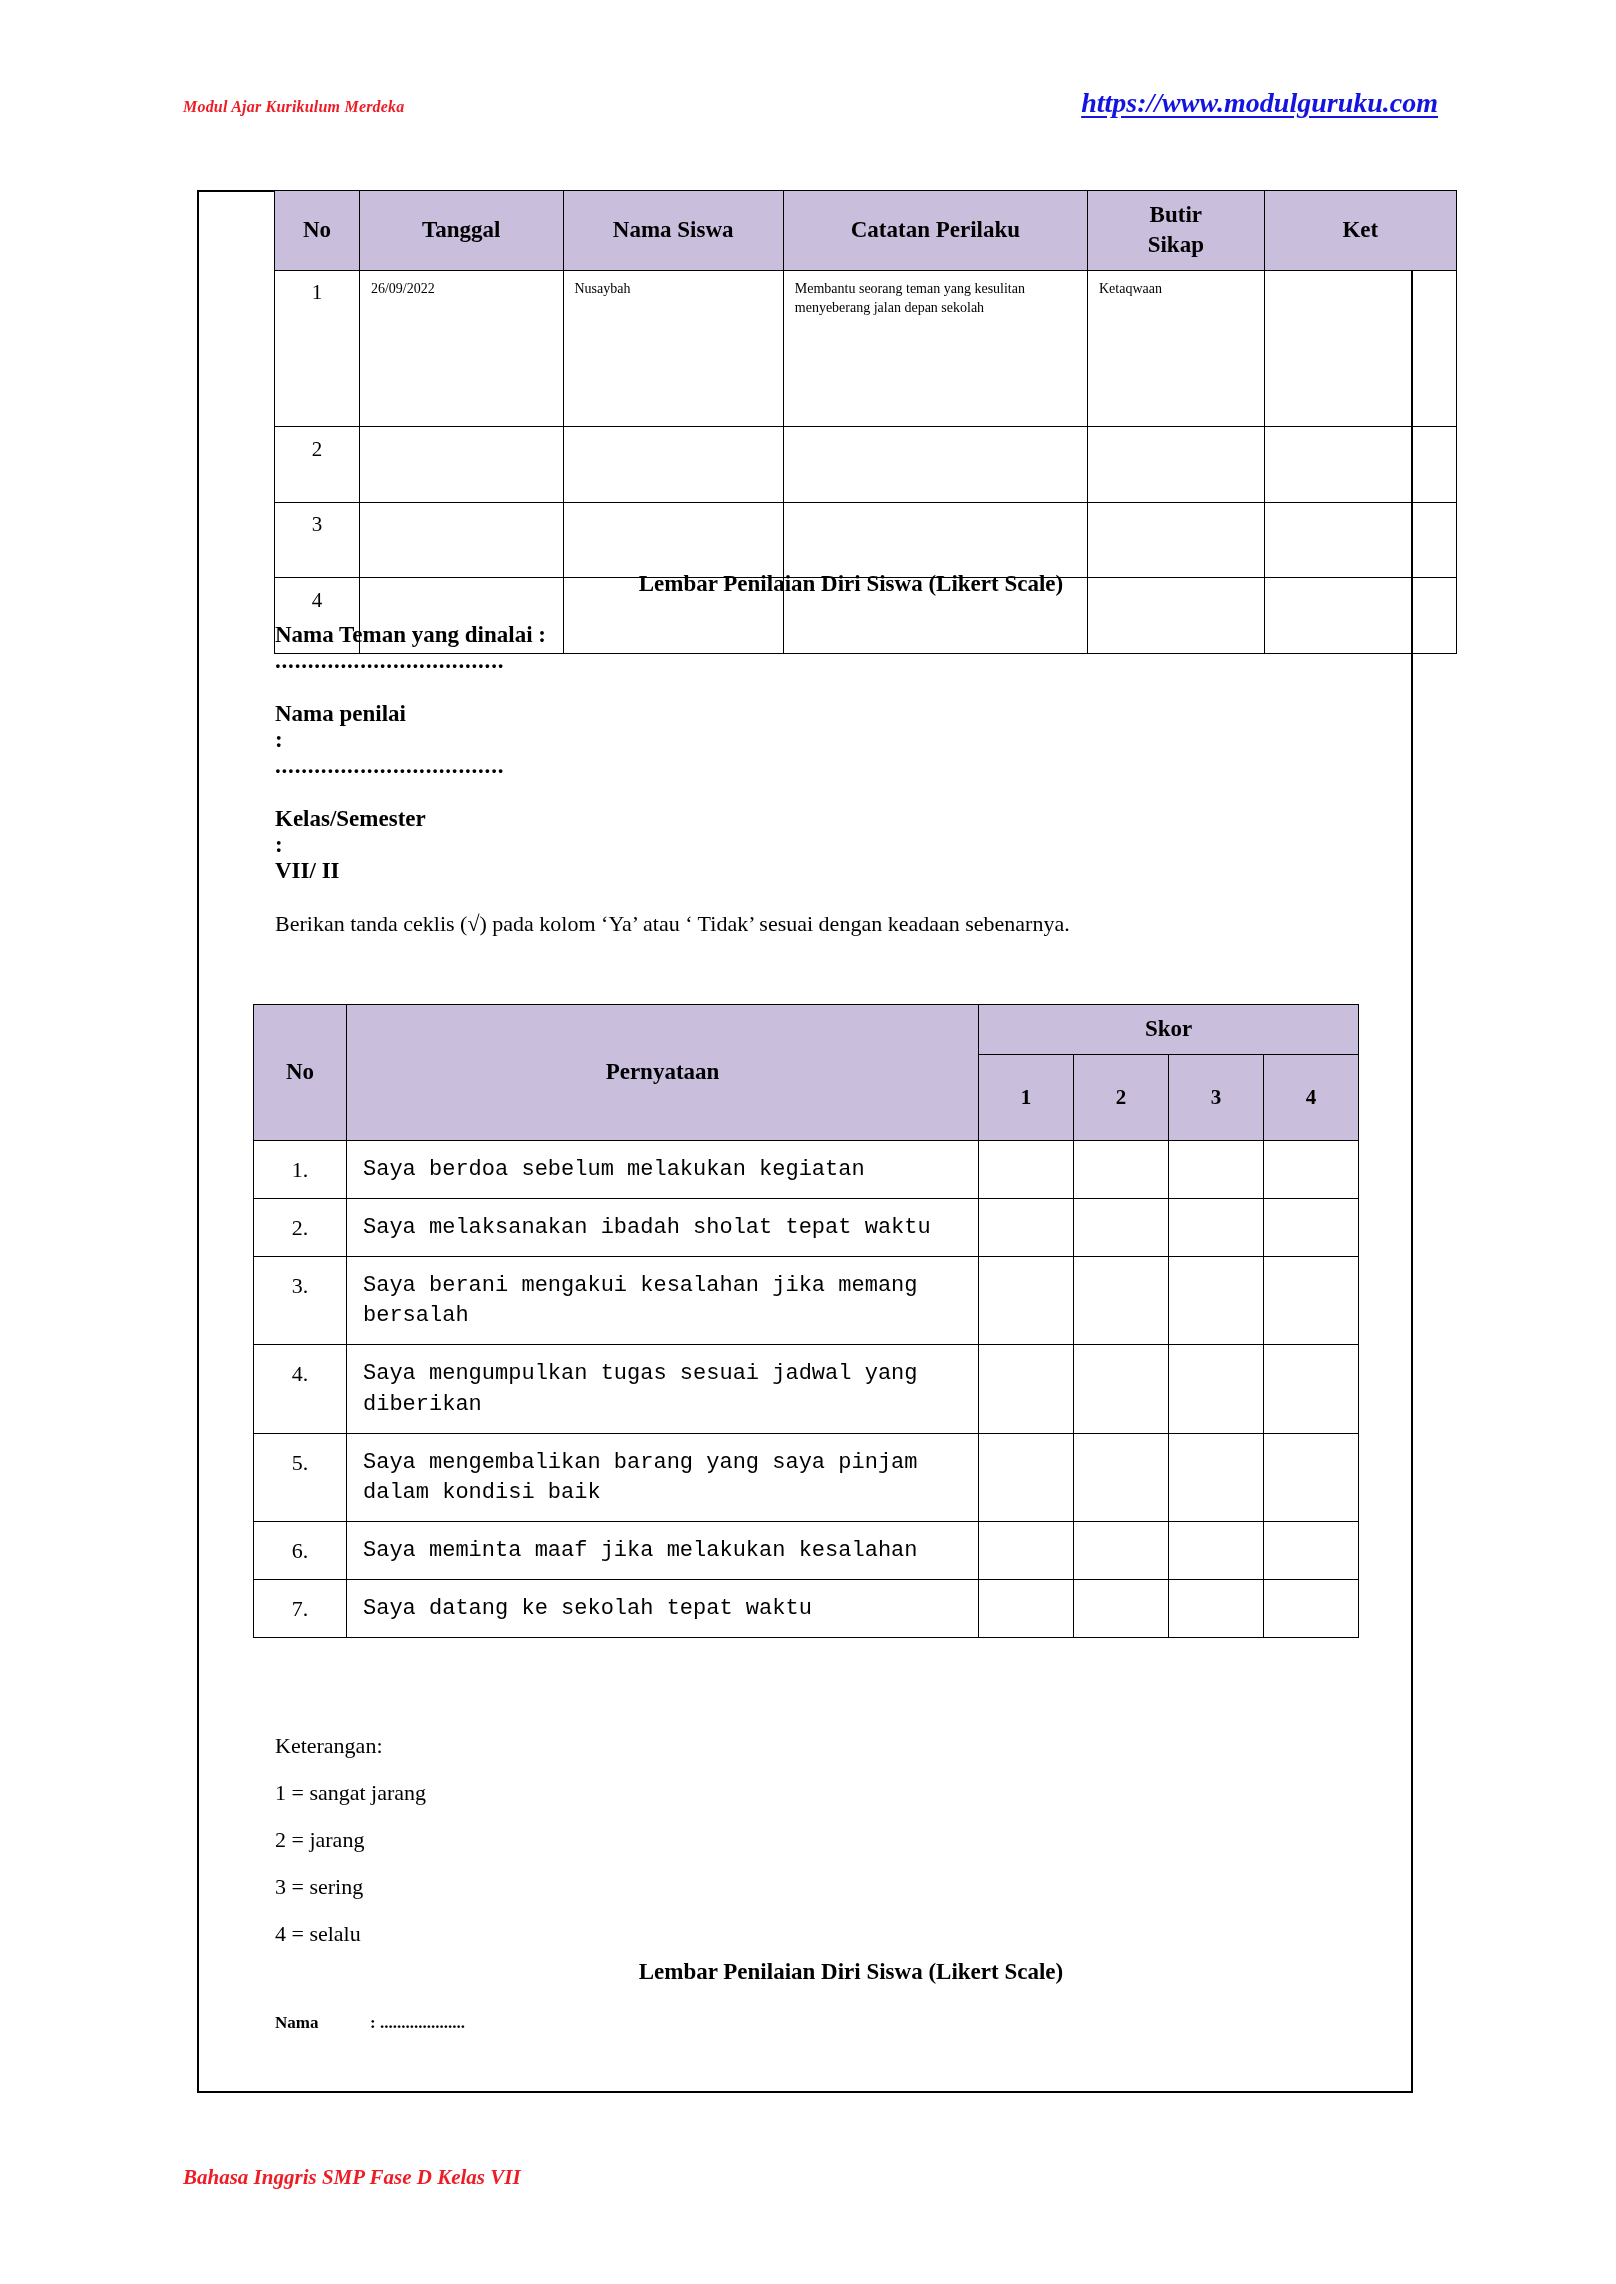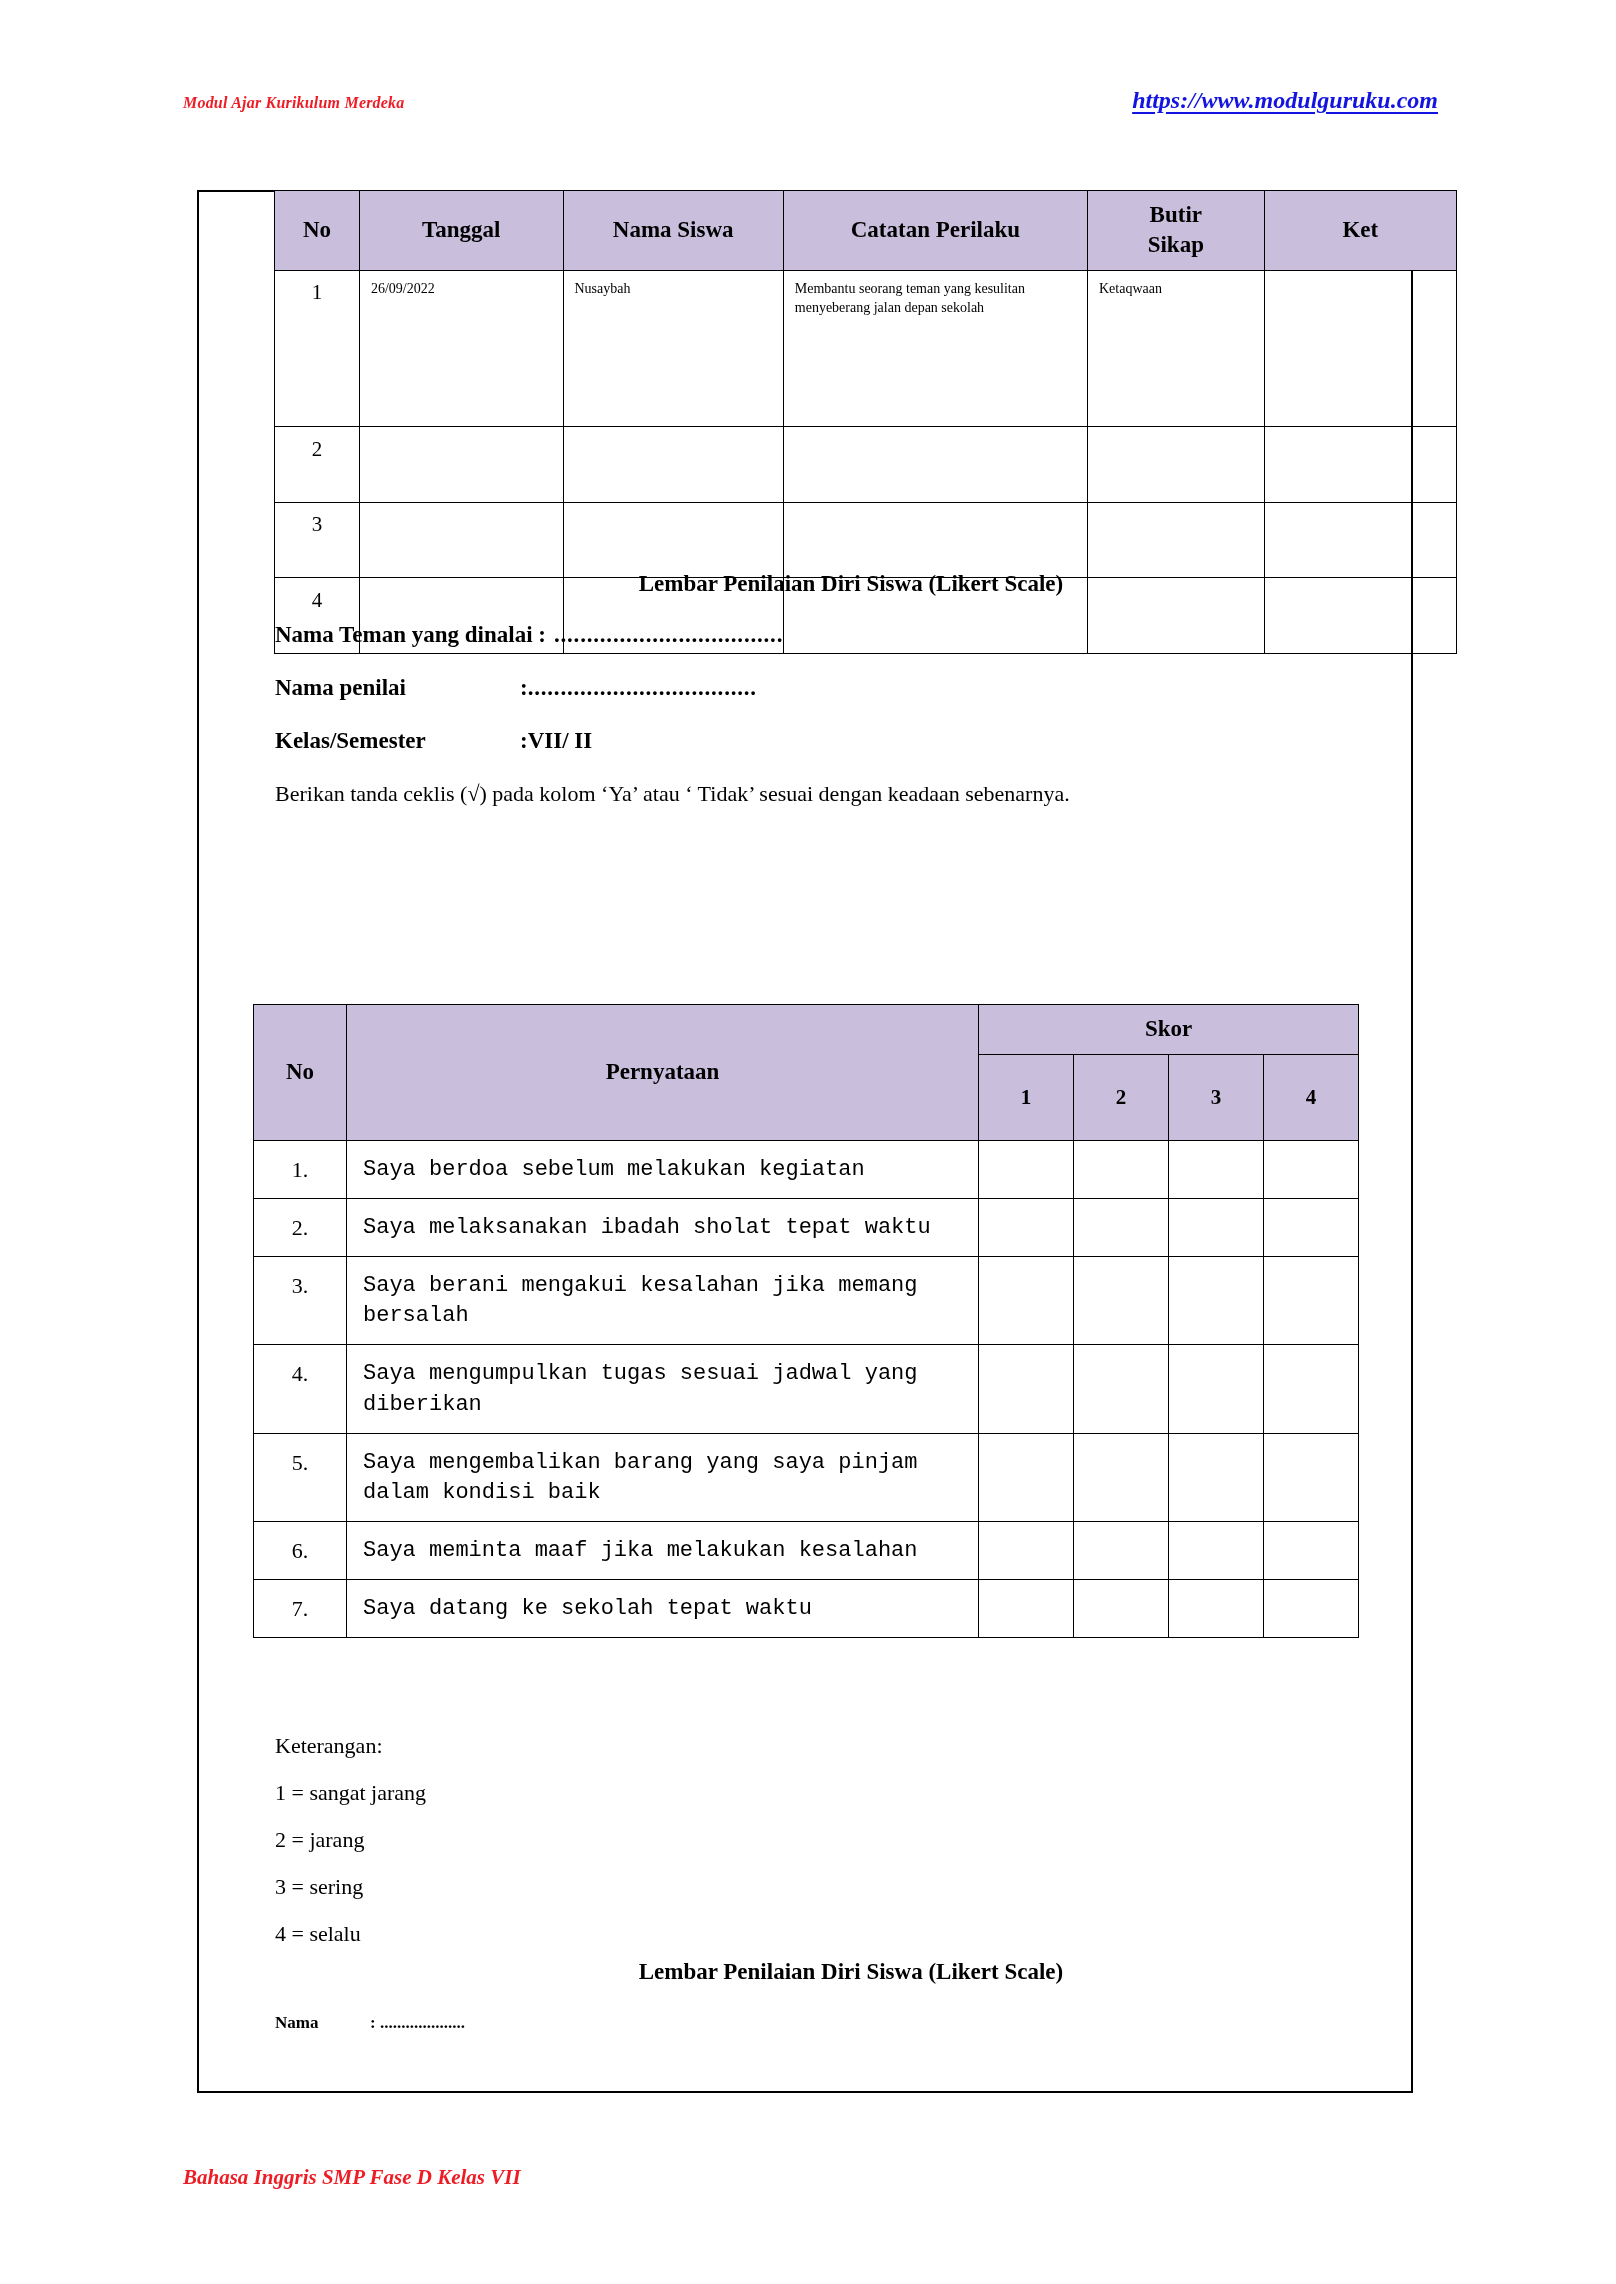--- a/index.html
+++ b/index.html
@@ -28,21 +28,21 @@
   }
   .hdr-left {
     font-size: 16px;
     font-weight: bold;
     font-style: italic;
     color: #ee1c25;
     letter-spacing: 0.2px;
     white-space: nowrap;
   }
   .hdr-right {
-    font-size: 24px;
+    font-size: 28px;
     font-weight: bold;
     font-style: italic;
     color: #1414e0;
     text-decoration: underline;
     text-underline-offset: 4px;
     white-space: nowrap;
   }
 
   
   .page-frame {
@@ -121,20 +121,21 @@
     margin: 0 0 25px 0;
     padding-left: 47px;
   }
   .field-row {
     display: flex;
     align-items: baseline;
     font-weight: bold;
     font-size: 23px;
     margin-bottom: 27px;
     white-space: nowrap;
+    flex-direction: column;
   }
   .field-label { display: inline-block; }
   .field-label.w-auto { margin-right: 8px; }
   .field-label.w-fixed { width: 245px; }
   .field-dots {
     letter-spacing: 0.8px;
   }
   .instruction {
     font-size: 22px;
     margin-top: 24px;

